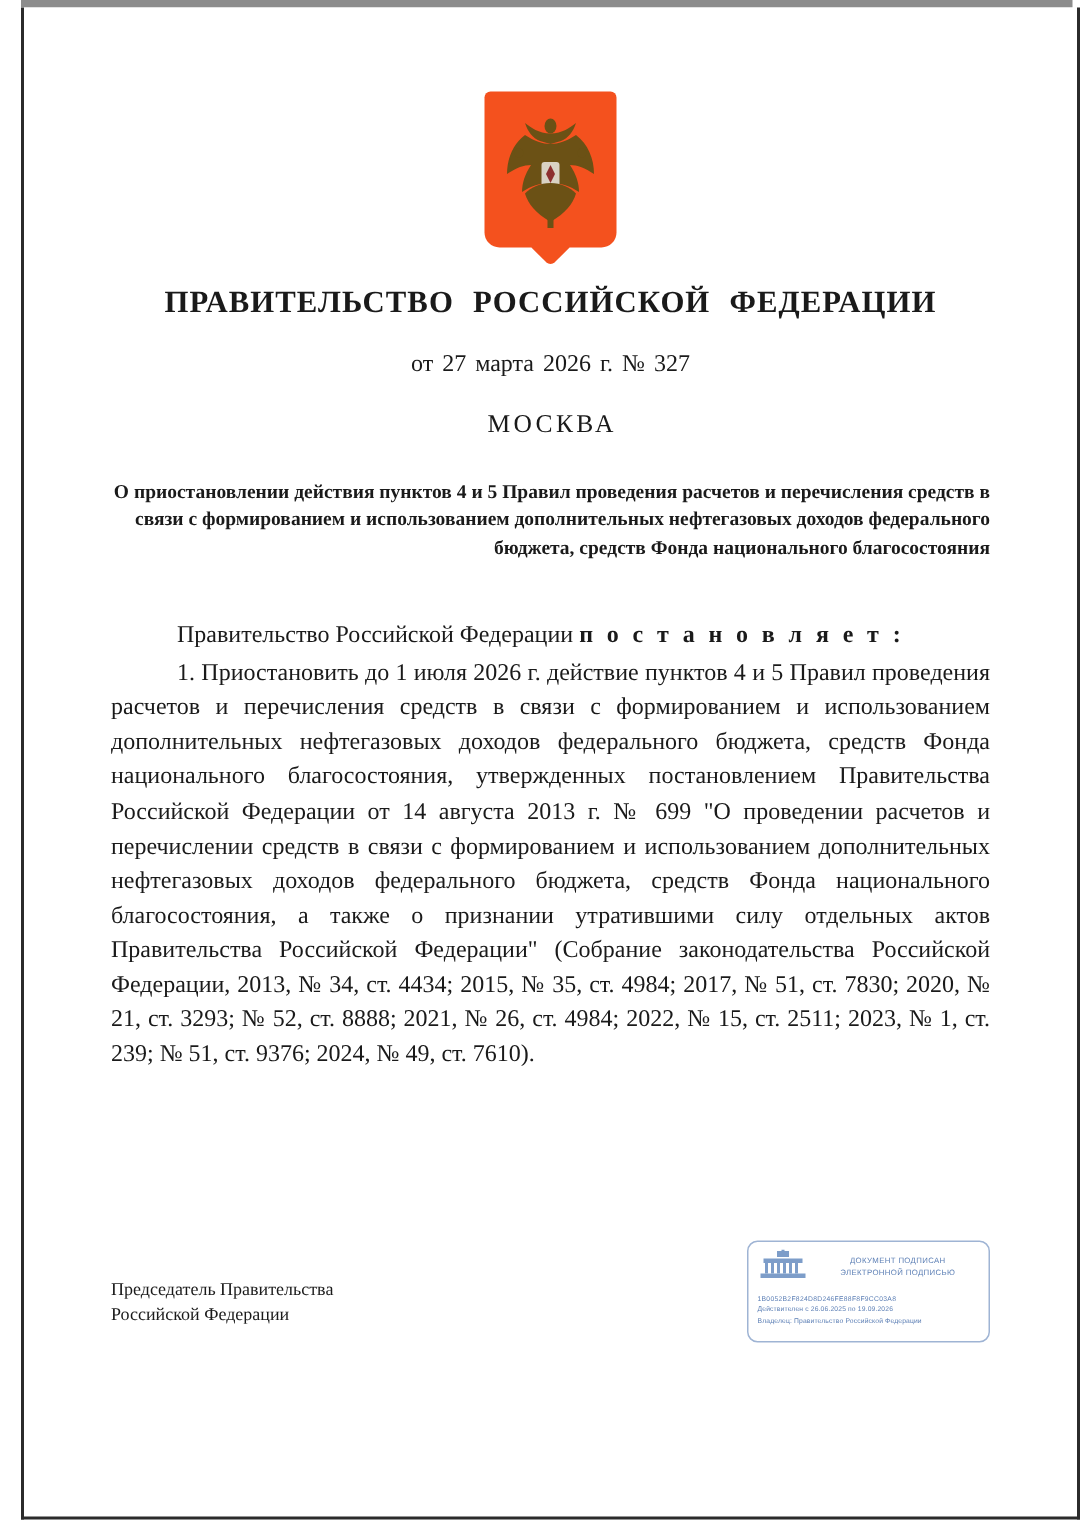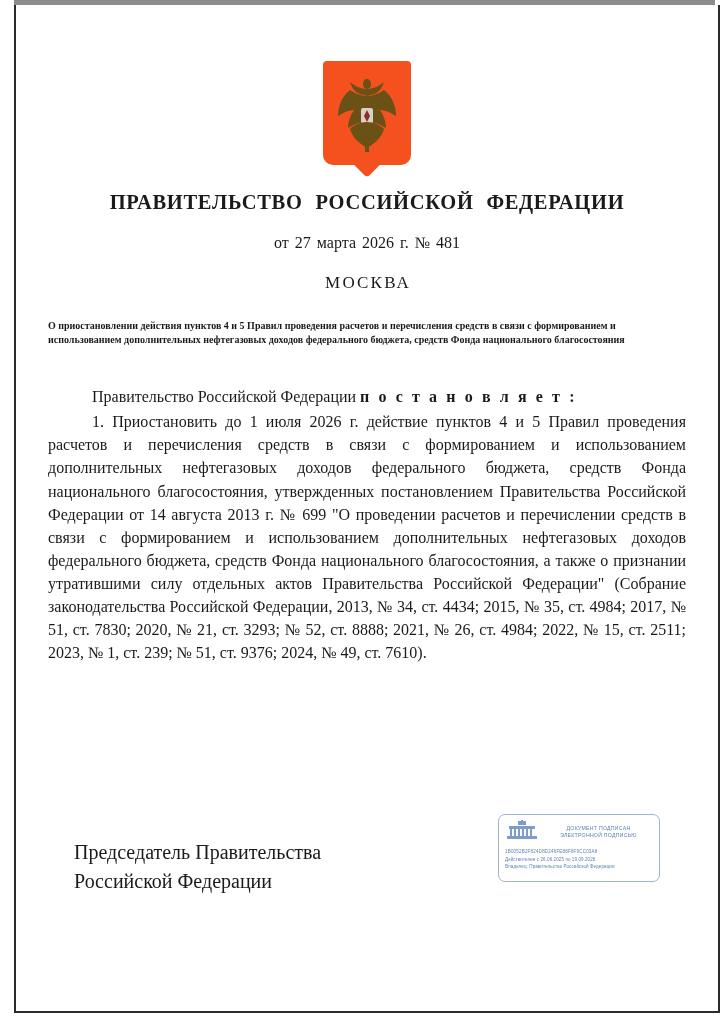--- a/index.html
+++ b/index.html
@@ -25,21 +25,21 @@
   .page {
     position: relative;
     box-sizing: border-box;
     width: 706px;
     height: 1008px;
     margin-left: 14px;
     background: #ffffff;
     border-left: 2px solid #2b2b2b;
     border-right: 2px solid #2b2b2b;
     border-bottom: 2px solid #2b2b2b;
-    padding: 0 32px;
+    padding: 0 58px;
   }
 
   
   .emblem-wrap {
     display: flex;
     justify-content: center;
     padding-top: 56px;
   }
   .emblem {
     position: relative;
@@ -95,22 +95,22 @@
   }
   .doc-city {
     margin: 21px 0 0;
     text-align: center;
     font-size: 17px;
     letter-spacing: 2.2px;
     text-indent: 2.2px;
   }
   .doc-subject {
     margin: 26px 0 0;
-    text-align: left;
-    font-size: 10px;
+    text-align: right;
+    font-size: 13px;
     font-weight: bold;
     line-height: 1.42;
   }
 
   
   .body-block { margin-top: 38px; }
   .para {
     margin: 0;
     font-size: 16px;
     line-height: 1.44;
@@ -129,21 +129,21 @@
   .sign-row {
     position: absolute;
     left: 58px;
     right: 58px;
     bottom: 116px;
     display: flex;
     align-items: flex-start;
     justify-content: space-between;
   }
   .sign-title {
-    font-size: 20px;
+    font-size: 12px;
     line-height: 1.42;
     white-space: pre-line;
     padding-top: 8px;
   }
   .sign-name {
     font-size: 16px;
     font-family: "Liberation Sans", sans-serif;
     padding-top: 30px;
     white-space: nowrap;
   }
@@ -206,21 +206,21 @@
             <rect x="33" y="74" width="4" height="6"></rect>
           </g>
         </svg>
       </div>
     </div>
   </div>
 
   <h1 class="gov-title">ПРАВИТЕЛЬСТВО  РОССИЙСКОЙ  ФЕДЕРАЦИИ</h1>
 
 
-  <div class="doc-date">от 27 марта 2026 г. № 481</div>
+  <div class="doc-date">от 27 марта 2026 г. № 327</div>
 
   <div class="doc-city">МОСКВА</div>
 
   <h2 class="doc-subject">О приостановлении действия пунктов 4 и 5 Правил проведения расчетов и перечисления средств в связи с формированием и использованием дополнительных нефтегазовых доходов федерального бюджета, средств Фонда национального благосостояния</h2>
 
   <div class="body-block">
     <p class="para"><span>Правительство Российской Федерации </span><span class="spaced-bold">п о с т а н о в л я е т :</span></p>
     <p class="para">1. Приостановить до 1 июля 2026 г. действие пунктов 4 и 5 Правил проведения расчетов и перечисления средств в связи с формированием и использованием дополнительных нефтегазовых доходов федерального бюджета, средств Фонда национального благосостояния, утвержденных постановлением Правительства Российской Федерации от 14 августа 2013 г. № 699 "О проведении расчетов и перечислении средств в связи с формированием и использованием дополнительных нефтегазовых доходов федерального бюджета, средств Фонда национального благосостояния, а также о признании утратившими силу отдельных актов Правительства Российской Федерации" (Собрание законодательства Российской Федерации, 2013, № 34, ст. 4434; 2015, № 35, ст. 4984; 2017, № 51, ст. 7830; 2020, № 21, ст. 3293; № 52, ст. 8888; 2021, № 26, ст. 4984; 2022, № 15, ст. 2511; 2023, № 1, ст. 239; № 51, ст. 9376; 2024, № 49, ст. 7610).</p>
   </div>
 

